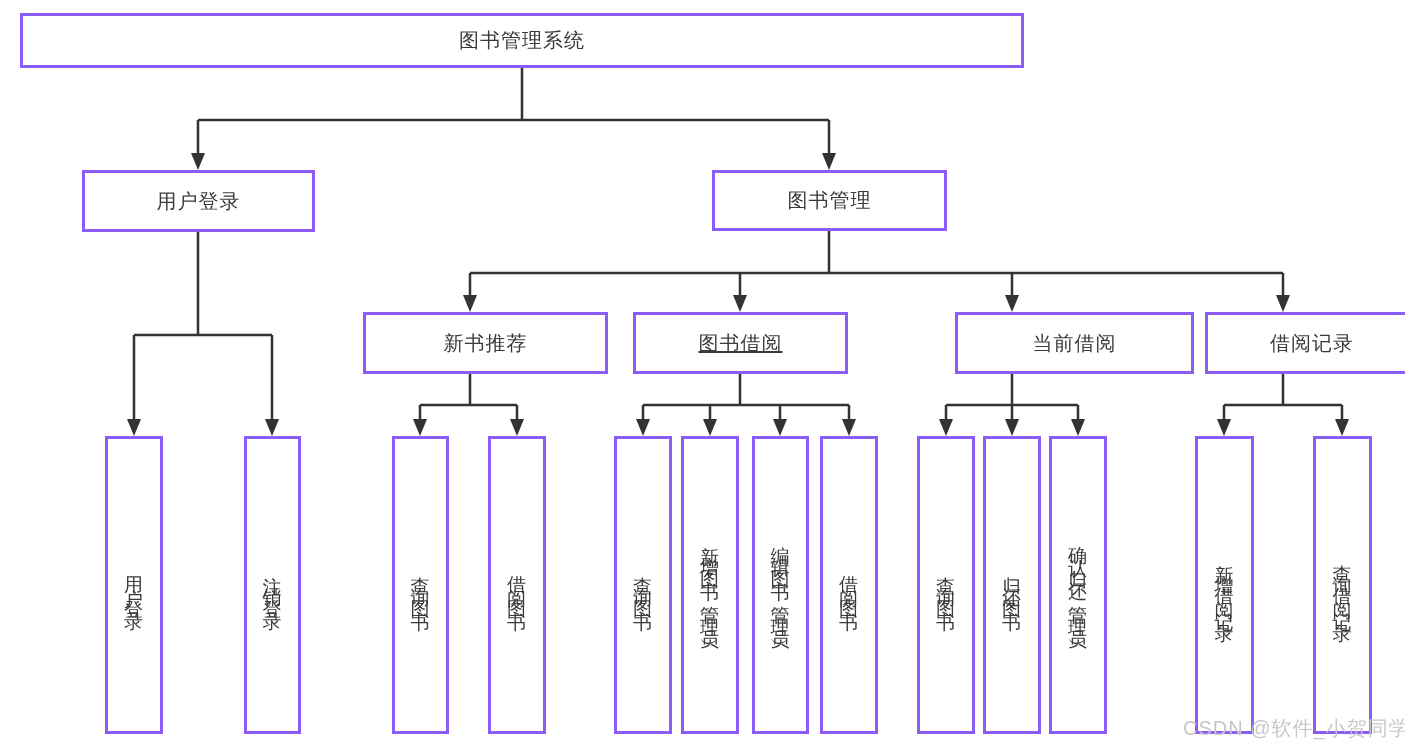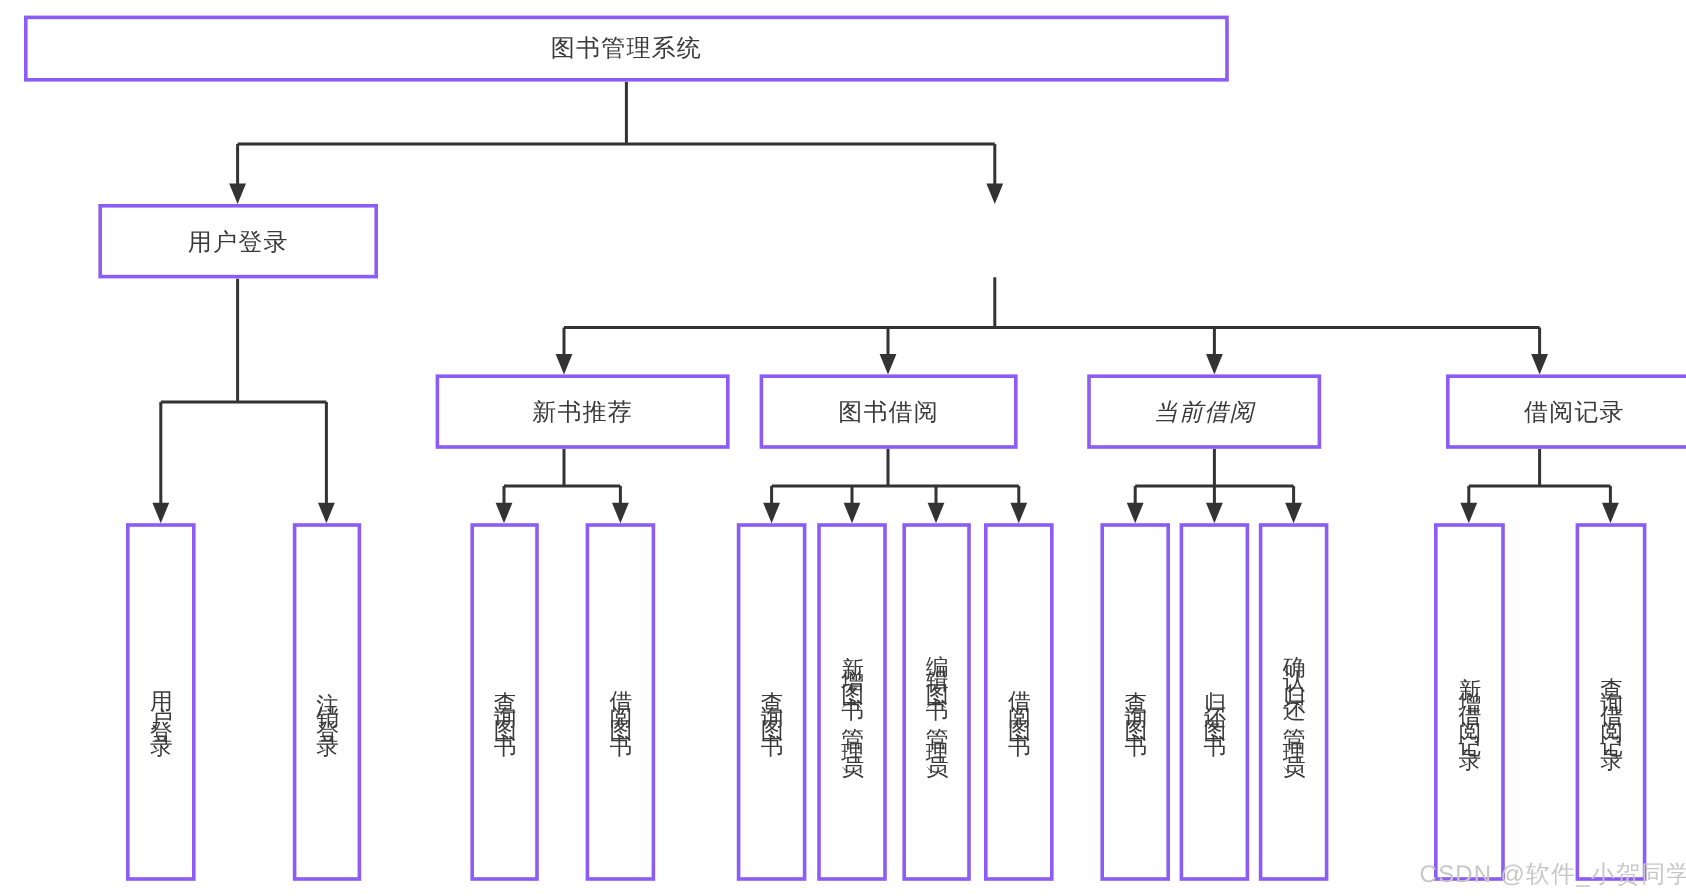--- a/index.html
+++ b/index.html
@@ -86,24 +86,25 @@
       <polygon points="1005,419 1019,419 1012,436"></polygon>
       <polygon points="1071,419 1085,419 1078,436"></polygon>
       <polygon points="1217,419 1231,419 1224,436"></polygon>
       <polygon points="1335,419 1349,419 1342,436"></polygon>
     </g>
   </svg>
 
   <div class="node h-node" style="left:20px; top:13px; width:1004px; height:55px;">图书管理系统</div>
 
   <div class="node h-node" style="left:82px; top:170px; width:233px; height:62px;">用户登录</div>
+  <div class="node h-node" style="left:712px; top:170px; width:235px; height:61px;">图书管理</div>
 
   <div class="node h-node" style="left:363px; top:312px; width:245px; height:62px;">新书推荐</div>
-  <div class="node h-node" style="left:633px; top:312px; width:215px; height:62px;">图书借阅</div>
-  <div class="node h-node" style="left:906px; top:312px; width:195px; height:62px;font-style:italic;">当前借阅</div>
+  <div class="node h-node" style="left:633px; top:312px; width:215px; height:62px;text-decoration:underline;">图书借阅</div>
+  <div class="node h-node" style="left:955px; top:312px; width:239px; height:62px;">当前借阅</div>
   <div class="node h-node" style="left:1176px; top:312px; width:214px; height:62px;margin-left:29px;">借阅记录</div>
 
   <div class="node v-node" style="left:105px; top:436px; width:58px; height:298px;">用户登录</div>
   <div class="node v-node" style="left:244px; top:436px; width:57px; height:298px;">注销登录</div>
 
   <div class="node v-node" style="left:392px; top:436px; width:57px; height:298px;">查询图书</div>
   <div class="node v-node" style="left:488px; top:436px; width:58px; height:298px;">借阅图书</div>
 
   <div class="node v-node" style="left:614px; top:436px; width:58px; height:298px;">查询图书</div>
   <div class="node v-node" style="left:681px; top:436px; width:58px; height:298px;">新增图书（管理员）</div>

